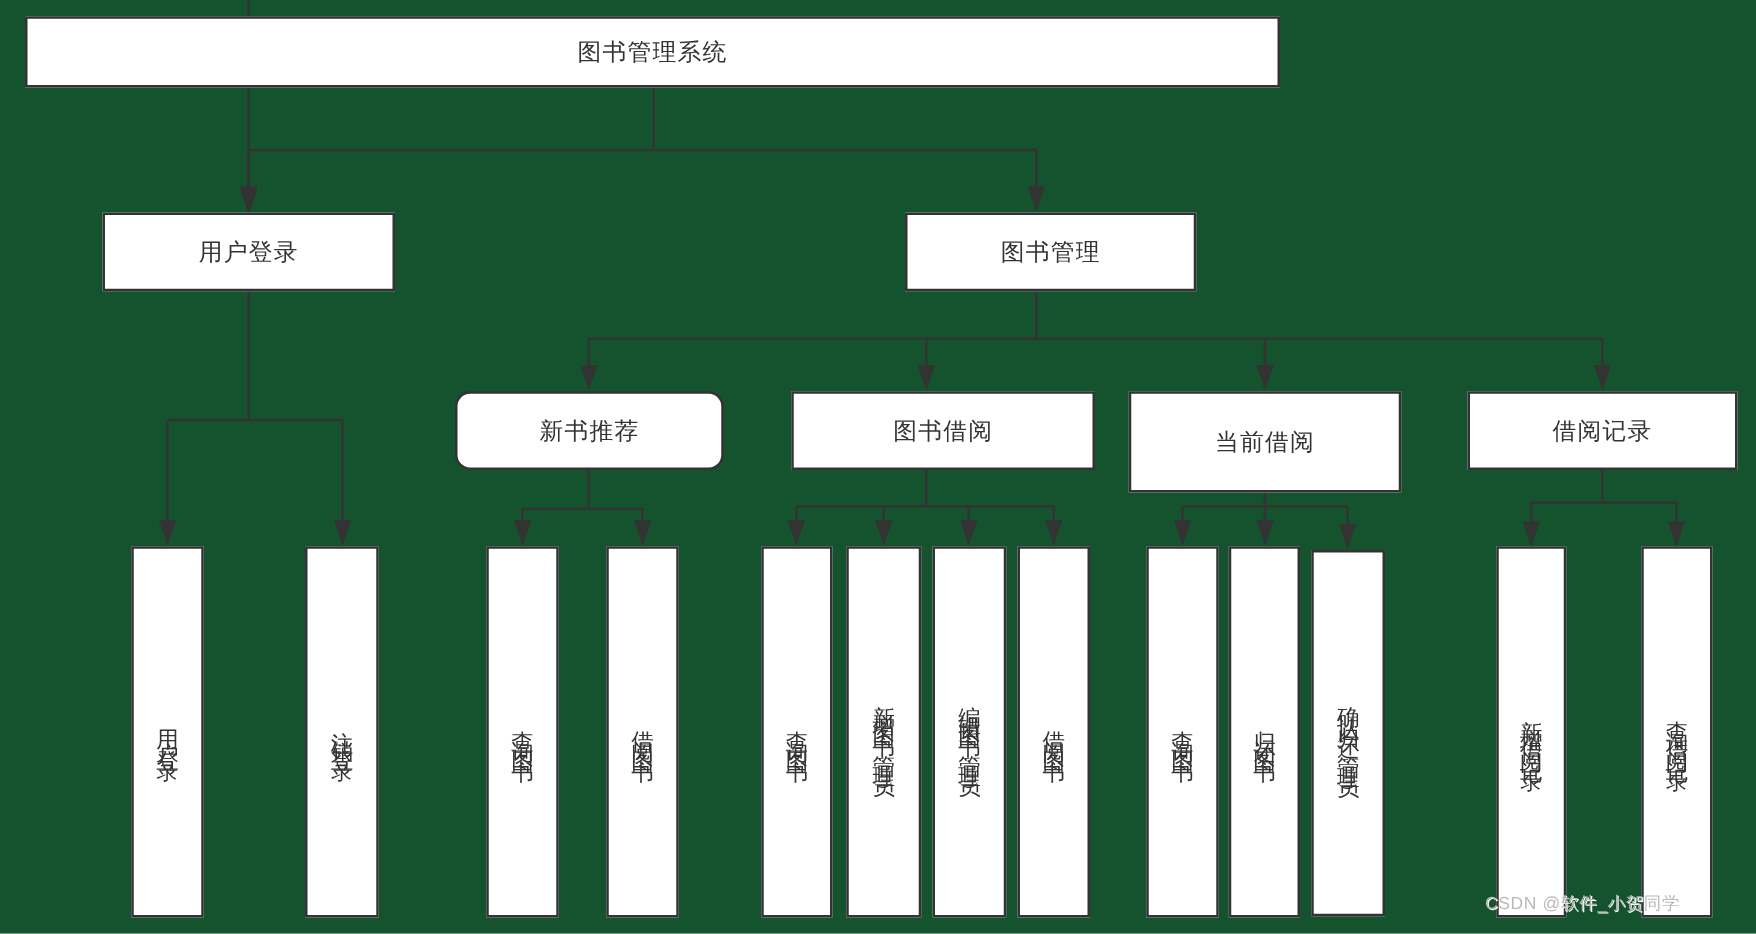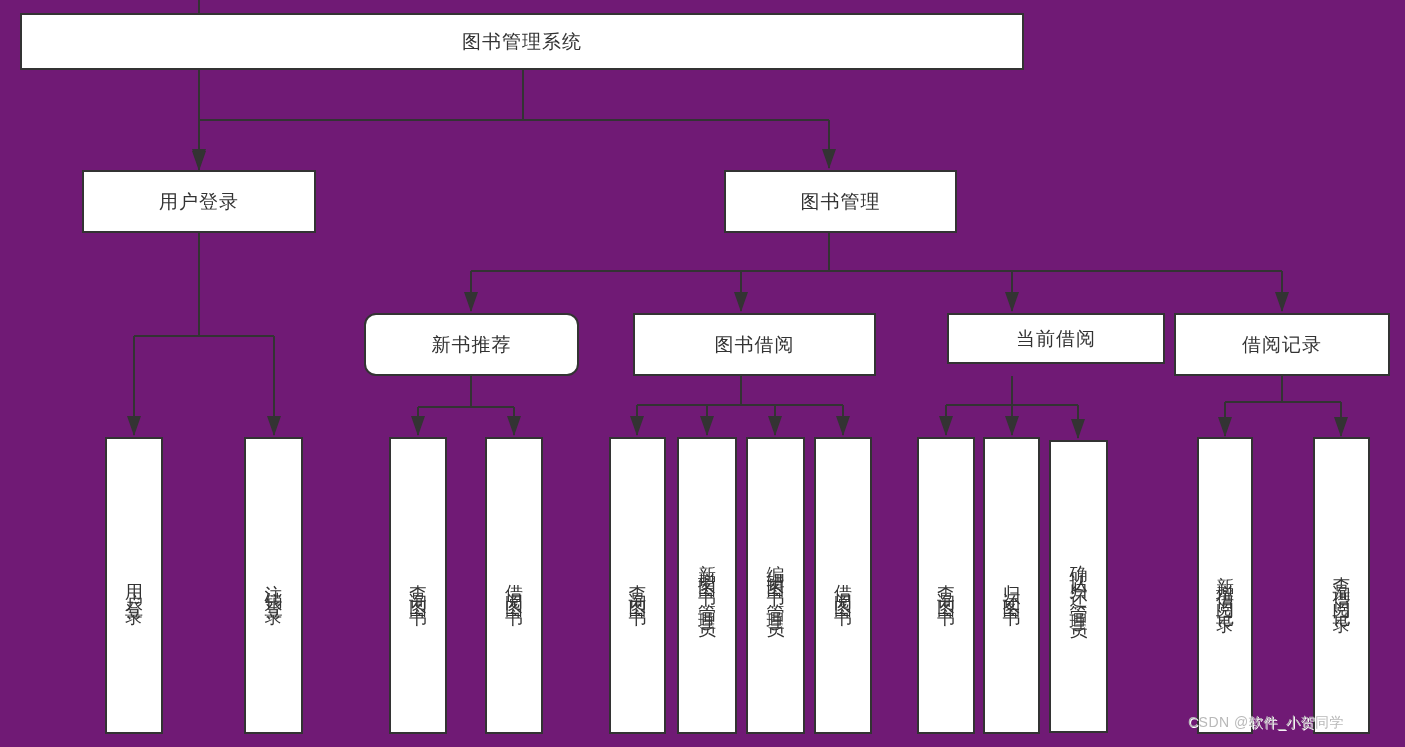--- a/index.html
+++ b/index.html
@@ -5,21 +5,21 @@
   html, body {
     margin: 0; padding: 0;
     width: 1405px; height: 747px;
     background: #ffffff;
     font-family: "Liberation Sans", "DejaVu Sans", sans-serif;
     overflow: hidden;
   }
   .canvas {
     position: relative;
     width: 1405px; height: 747px;
-    background: #701a75;
+    background: #14532d;
   }
   svg.connectors {
     position: absolute; left: 0; top: 0;
     width: 1405px; height: 747px;
     pointer-events: none;
   }
   .node {
     position: absolute;
     box-sizing: border-box;
     background: #ffffff;
@@ -41,21 +41,21 @@
     line-height: 1;
   }
   
   #n-root        { left: 20px;  top: 13px;  width: 1004px; height: 57px; }
   
   #n-user-login  { left: 82px;  top: 170px; width: 234px; height: 63px; }
   #n-book-mgmt   { left: 712px; top: 170px; width: 233px; height: 63px; margin-left: 12px; }
   
   #n-new-book    { left: 364px;  top: 313px; width: 215px; height: 63px; border-radius: 12px; }
   #n-book-borrow { left: 633px;  top: 313px; width: 243px; height: 63px; font-family: Liberation Mono, monospace; }
-  #n-current     { left: 903px;  top: 313px; width: 218px; height: 51px; margin-left: 44px; }
+  #n-current     { left: 903px;  top: 313px; width: 218px; height: 81px; }
   #n-record      { left: 1174px; top: 313px; width: 216px; height: 63px; }
   
   .node.leaf     { top: 437px; height: 297px; }
   #l-user-login     { left: 105px;  width: 58px; }
   #l-logout         { left: 244px;  width: 59px; }
   #l-query-newrec   { left: 389px;  width: 58px; }
   #l-borrow-newrec  { left: 485px;  width: 58px; }
   #l-query-borrow   { left: 609px;  width: 57px; }
   #l-add-book       { left: 677px;  width: 60px; }
   #l-edit-book      { left: 746px;  width: 59px; }

